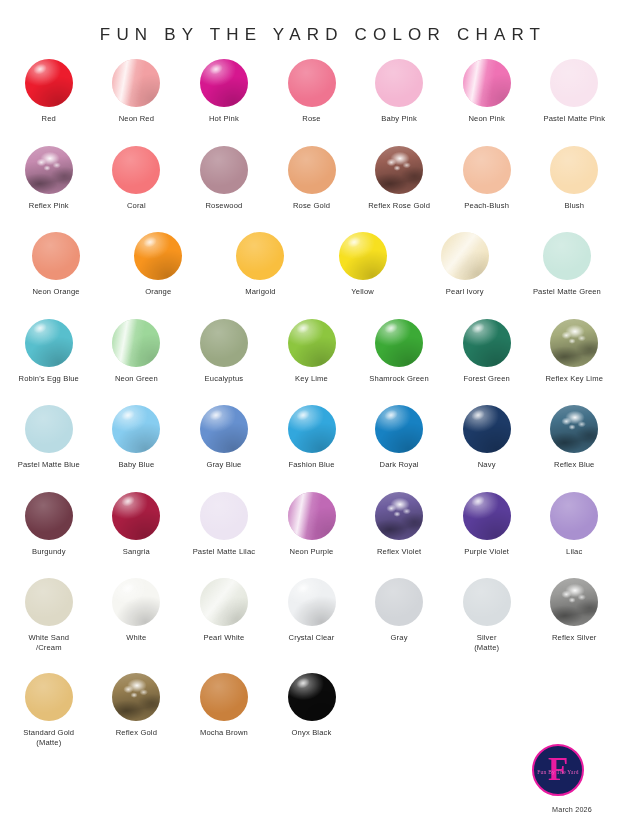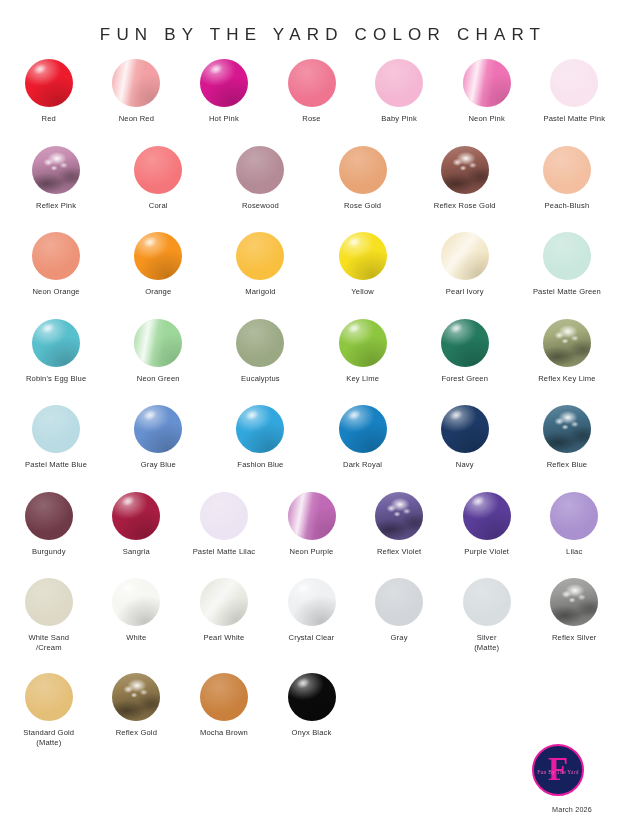--- a/index.html
+++ b/index.html
@@ -252,20 +252,24 @@
         <div class="swatch-label">Rose Gold</div>
       </div>
       <div class="swatch-cell">
         <div class="swatch-dot finish-reflex" style="background: rgb(154, 96, 85);"></div>
         <div class="swatch-label">Reflex Rose Gold</div>
       </div>
       <div class="swatch-cell">
         <div class="swatch-dot finish-matte" style="background: rgb(243, 191, 160);"></div>
         <div class="swatch-label">Peach-Blush</div>
       </div>
+      <div class="swatch-cell">
+        <div class="swatch-dot finish-matte" style="background: rgb(249, 220, 176);"></div>
+        <div class="swatch-label">Blush</div>
+      </div>
     </div>
     <div class="color-row row-h-normal">
       <div class="swatch-cell">
         <div class="swatch-dot finish-matte" style="background: rgb(237, 146, 118);"></div>
         <div class="swatch-label">Neon Orange</div>
       </div>
       <div class="swatch-cell">
         <div class="swatch-dot finish-gloss" style="background: rgb(247, 148, 30);"></div>
         <div class="swatch-label">Orange</div>
       </div>
@@ -297,32 +301,40 @@
       </div>
       <div class="swatch-cell">
         <div class="swatch-dot finish-matte" style="background: rgb(154, 168, 131);"></div>
         <div class="swatch-label">Eucalyptus</div>
       </div>
       <div class="swatch-cell">
         <div class="swatch-dot finish-gloss" style="background: rgb(141, 198, 63);"></div>
         <div class="swatch-label">Key Lime</div>
       </div>
       <div class="swatch-cell">
+        <div class="swatch-dot finish-gloss" style="background: rgb(60, 170, 54);"></div>
+        <div class="swatch-label">Shamrock Green</div>
+      </div>
+      <div class="swatch-cell">
         <div class="swatch-dot finish-gloss" style="background: rgb(36, 121, 95);"></div>
         <div class="swatch-label">Forest Green</div>
       </div>
       <div class="swatch-cell">
         <div class="swatch-dot finish-reflex" style="background: rgb(166, 173, 124);"></div>
         <div class="swatch-label">Reflex Key Lime</div>
       </div>
     </div>
     <div class="color-row row-h-normal">
       <div class="swatch-cell">
         <div class="swatch-dot finish-matte" style="background: rgb(185, 219, 227);"></div>
         <div class="swatch-label">Pastel Matte Blue</div>
+      </div>
+      <div class="swatch-cell">
+        <div class="swatch-dot finish-gloss" style="background: rgb(135, 205, 240);"></div>
+        <div class="swatch-label">Baby Blue</div>
       </div>
       <div class="swatch-cell">
         <div class="swatch-dot finish-gloss" style="background: rgb(102, 144, 207);"></div>
         <div class="swatch-label">Gray Blue</div>
       </div>
       <div class="swatch-cell">
         <div class="swatch-dot finish-gloss" style="background: rgb(50, 167, 221);"></div>
         <div class="swatch-label">Fashion Blue</div>
       </div>
       <div class="swatch-cell">

